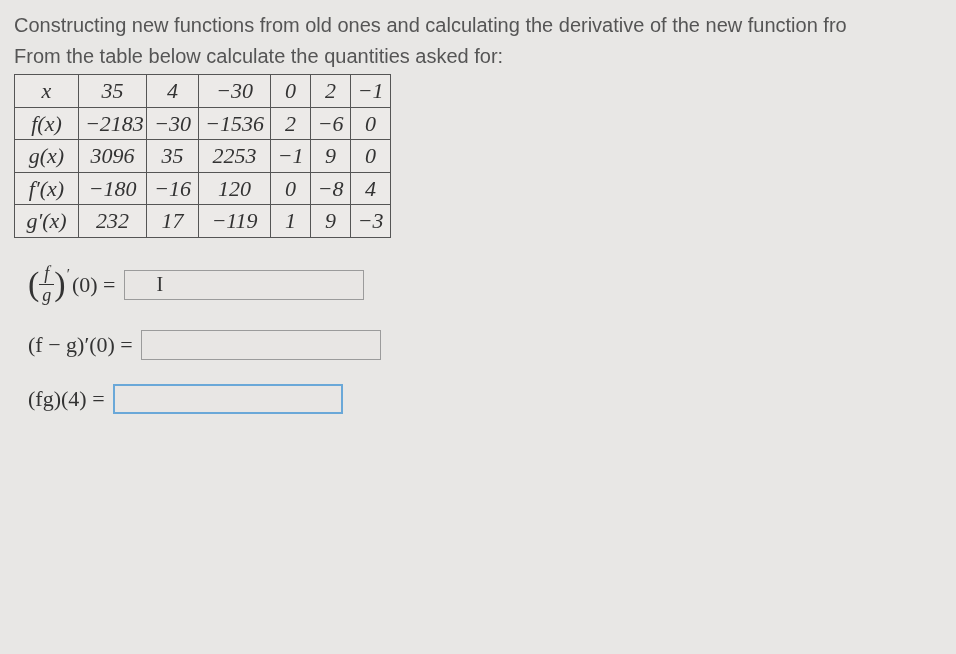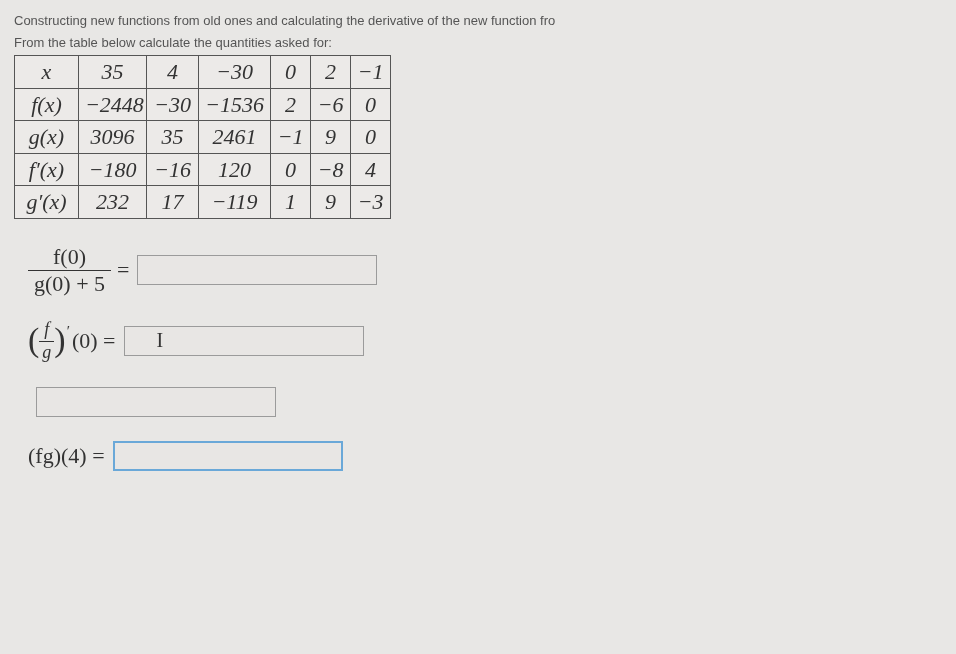--- a/index.html
+++ b/index.html
@@ -6,21 +6,21 @@
     body {
       width: 956px;
       height: 654px;
       background: #e8e7e5;
       font-family: Arial, sans-serif;
       padding: 12px 0 0 14px;
       overflow: hidden;
       color: #3a3a3a;
     }
     .intro {
-      font-size: 13px;
+      font-size: 20px;
       line-height: 1.35;
       color: #555;
       margin-bottom: 4px;
     }
     .grid {
       display: grid;
       grid-template-columns: 64px 68px 52px 72px 40px 40px 40px;
       border-left: 1px solid #555;
       border-top: 1px solid #555;
       width: max-content;
@@ -92,31 +92,31 @@
 <div class="grid">
   <div class="cell hdr">x</div>
   <div class="cell">35</div>
   <div class="cell">4</div>
   <div class="cell">−30</div>
   <div class="cell">0</div>
   <div class="cell">2</div>
   <div class="cell">−1</div>
 
   <div class="cell hdr">f(x)</div>
-  <div class="cell">−2448</div>
+  <div class="cell">−2183</div>
   <div class="cell">−30</div>
   <div class="cell">−1536</div>
   <div class="cell">2</div>
   <div class="cell">−6</div>
   <div class="cell">0</div>
 
   <div class="cell hdr">g(x)</div>
   <div class="cell">3096</div>
   <div class="cell">35</div>
-  <div class="cell">2461</div>
+  <div class="cell">2253</div>
   <div class="cell">−1</div>
   <div class="cell">9</div>
   <div class="cell">0</div>
 
   <div class="cell hdr">f′(x)</div>
   <div class="cell">−180</div>
   <div class="cell">−16</div>
   <div class="cell">120</div>
   <div class="cell">0</div>
   <div class="cell">−8</div>
@@ -126,44 +126,37 @@
   <div class="cell">232</div>
   <div class="cell">17</div>
   <div class="cell">−119</div>
   <div class="cell">1</div>
   <div class="cell">9</div>
   <div class="cell">−3</div>
 </div>
 
 <div class="questions">
 
-  <div class="qrow">
-    <span class="frac">
-      <span class="num">f(0)</span>
-      <span class="den">g(0) + 5</span>
-    </span>
-    <span class="eq">=</span>
-    <span class="answer"></span>
-  </div>
 
   <div class="qrow">
     <span class="paren">(</span>
     <span class="frac small">
       <span class="num"><i>f</i></span>
       <span class="den"><i>g</i></span>
     </span>
     <span class="paren">)</span>
     <span class="sup">′</span>
     <span style="margin-left:2px;">(0) =</span>
     <span class="answer" style="margin-left:8px;text-align:left;">
       <span style="padding-left:26px;font-style:normal;">I</span>
     </span>
   </div>
 
   <div class="qrow">
+    <span>(f − g)′(0) =</span>
     <span class="answer" style="margin-left:8px;"></span>
   </div>
 
   <div class="qrow" style="margin-bottom:8px;text-align:center;">
     <span>(fg)(4) =</span>
     <span class="answer focus" style="margin-left:8px;width:230px;"></span>
   </div>
 
 </div>
 

